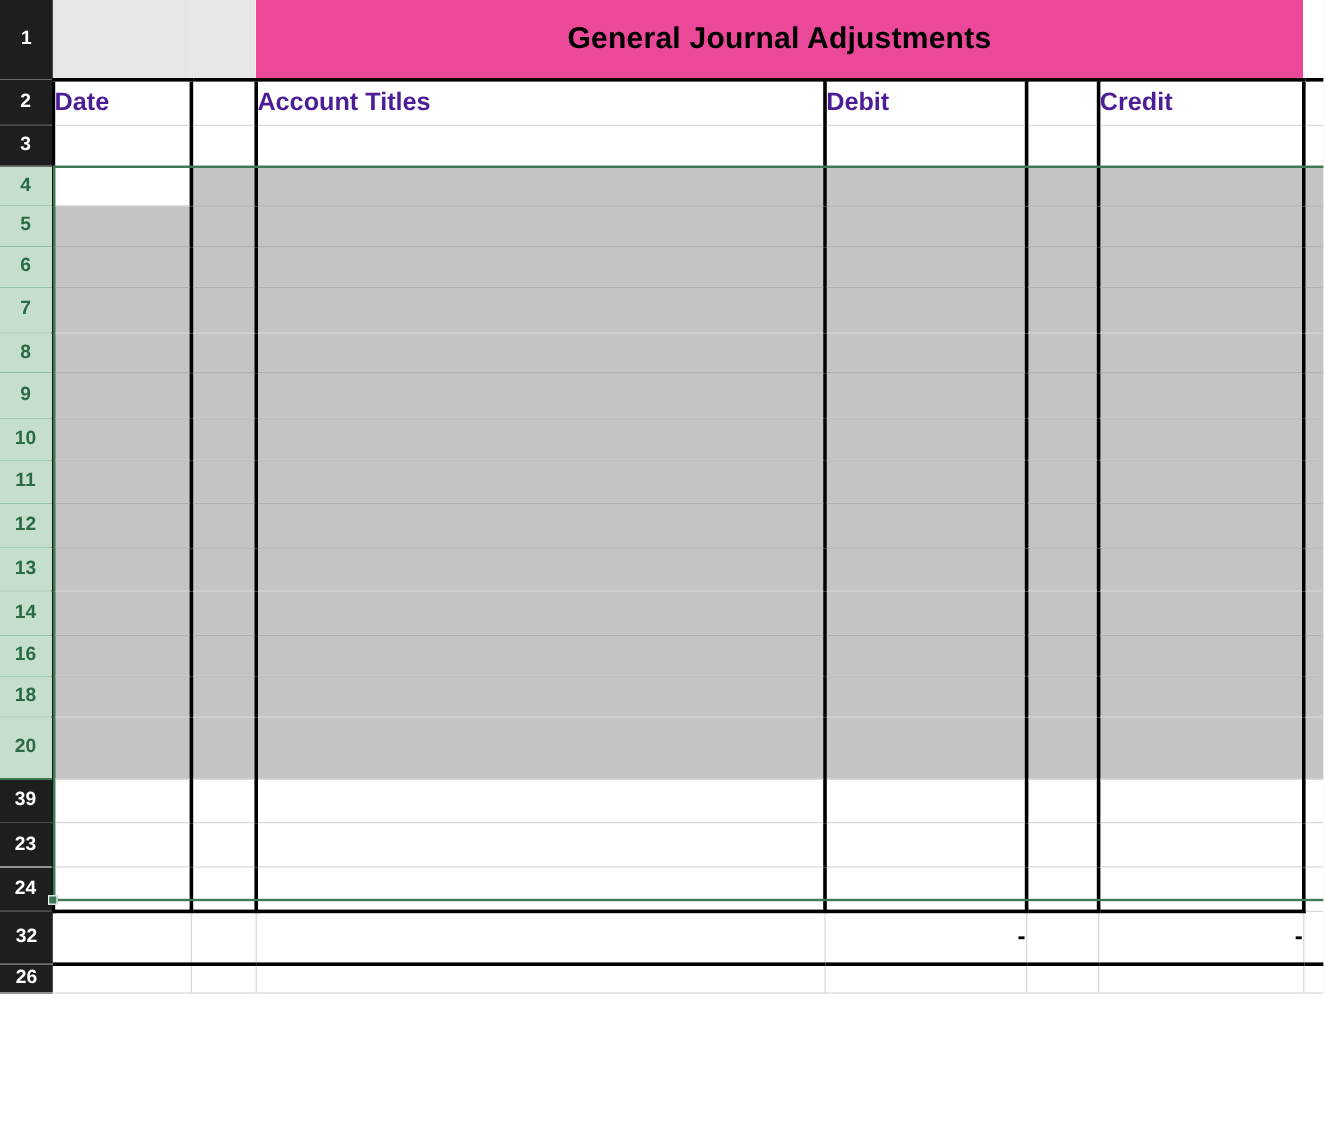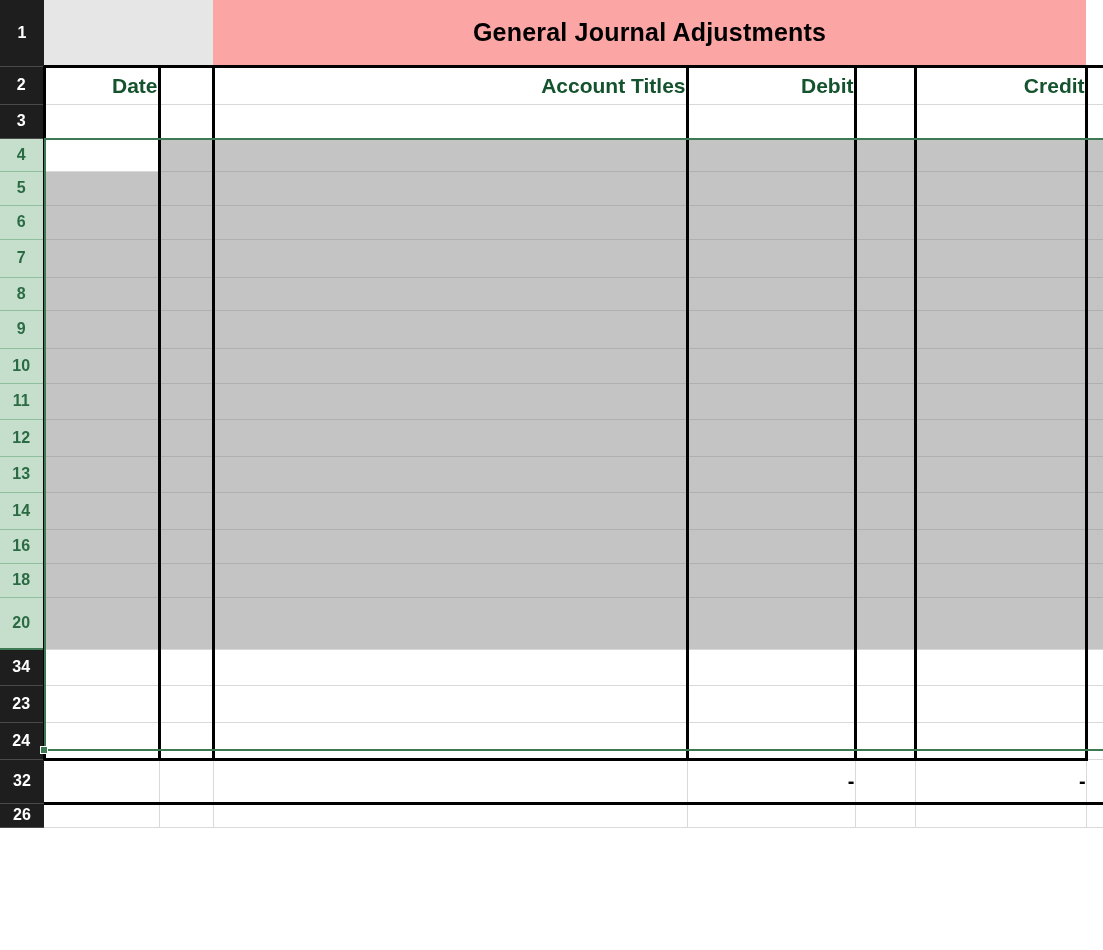--- a/index.html
+++ b/index.html
@@ -72,36 +72,36 @@
   .hl { background: #c4c4c4; }
   .hl-line { border-bottom: 1px solid #b0b0b0; border-right: 1px solid #b0b0b0; }
 
   
   .bl { border-left: 3px solid #000000; }
   .br { border-right: 3px solid #000000; }
   .bb { border-bottom: 3px solid #000000; }
 
   
   .titlebar {
-    background: #fca5a5;
+    background: #ec4899;
     font-size: 25px;
     font-weight: bold;
     color: #000000;
     text-align: center;
     letter-spacing: 0.2px;
     border-bottom: 3px solid #000000;
   }
   .titlepad { background: #e6e6e6; border-bottom: 3px solid #000000; }
 
   
   .hdr {
     font-size: 21px;
     font-weight: bold;
-    color: #14532d;
-    text-align: right;
+    color: #4c1d95;
+    text-align: left;
     padding-left: 5px;
   }
 
   .numcell {
     text-align: right;
     padding-right: 18px;
     font-size: 20px;
     font-weight: bold;
   }
 
@@ -320,21 +320,21 @@
         <td class="c hl bl br"></td>
         <td class="c hl br"></td>
         <td class="c hl br"></td>
         <td class="c hl br"></td>
         <td class="c hl br"></td>
         <td class="c hl br"></td>
         <td class="c hl"></td>
       </tr>
 
       <tr style="height:36px">
-        <td class="rowhead"><span>34</span></td>
+        <td class="rowhead"><span>39</span></td>
         <td class="c bl br"></td>
         <td class="c br"></td>
         <td class="c br"></td>
         <td class="c br"></td>
         <td class="c br"></td>
         <td class="c br"></td>
         <td class="c"></td>
       </tr>
 
 

